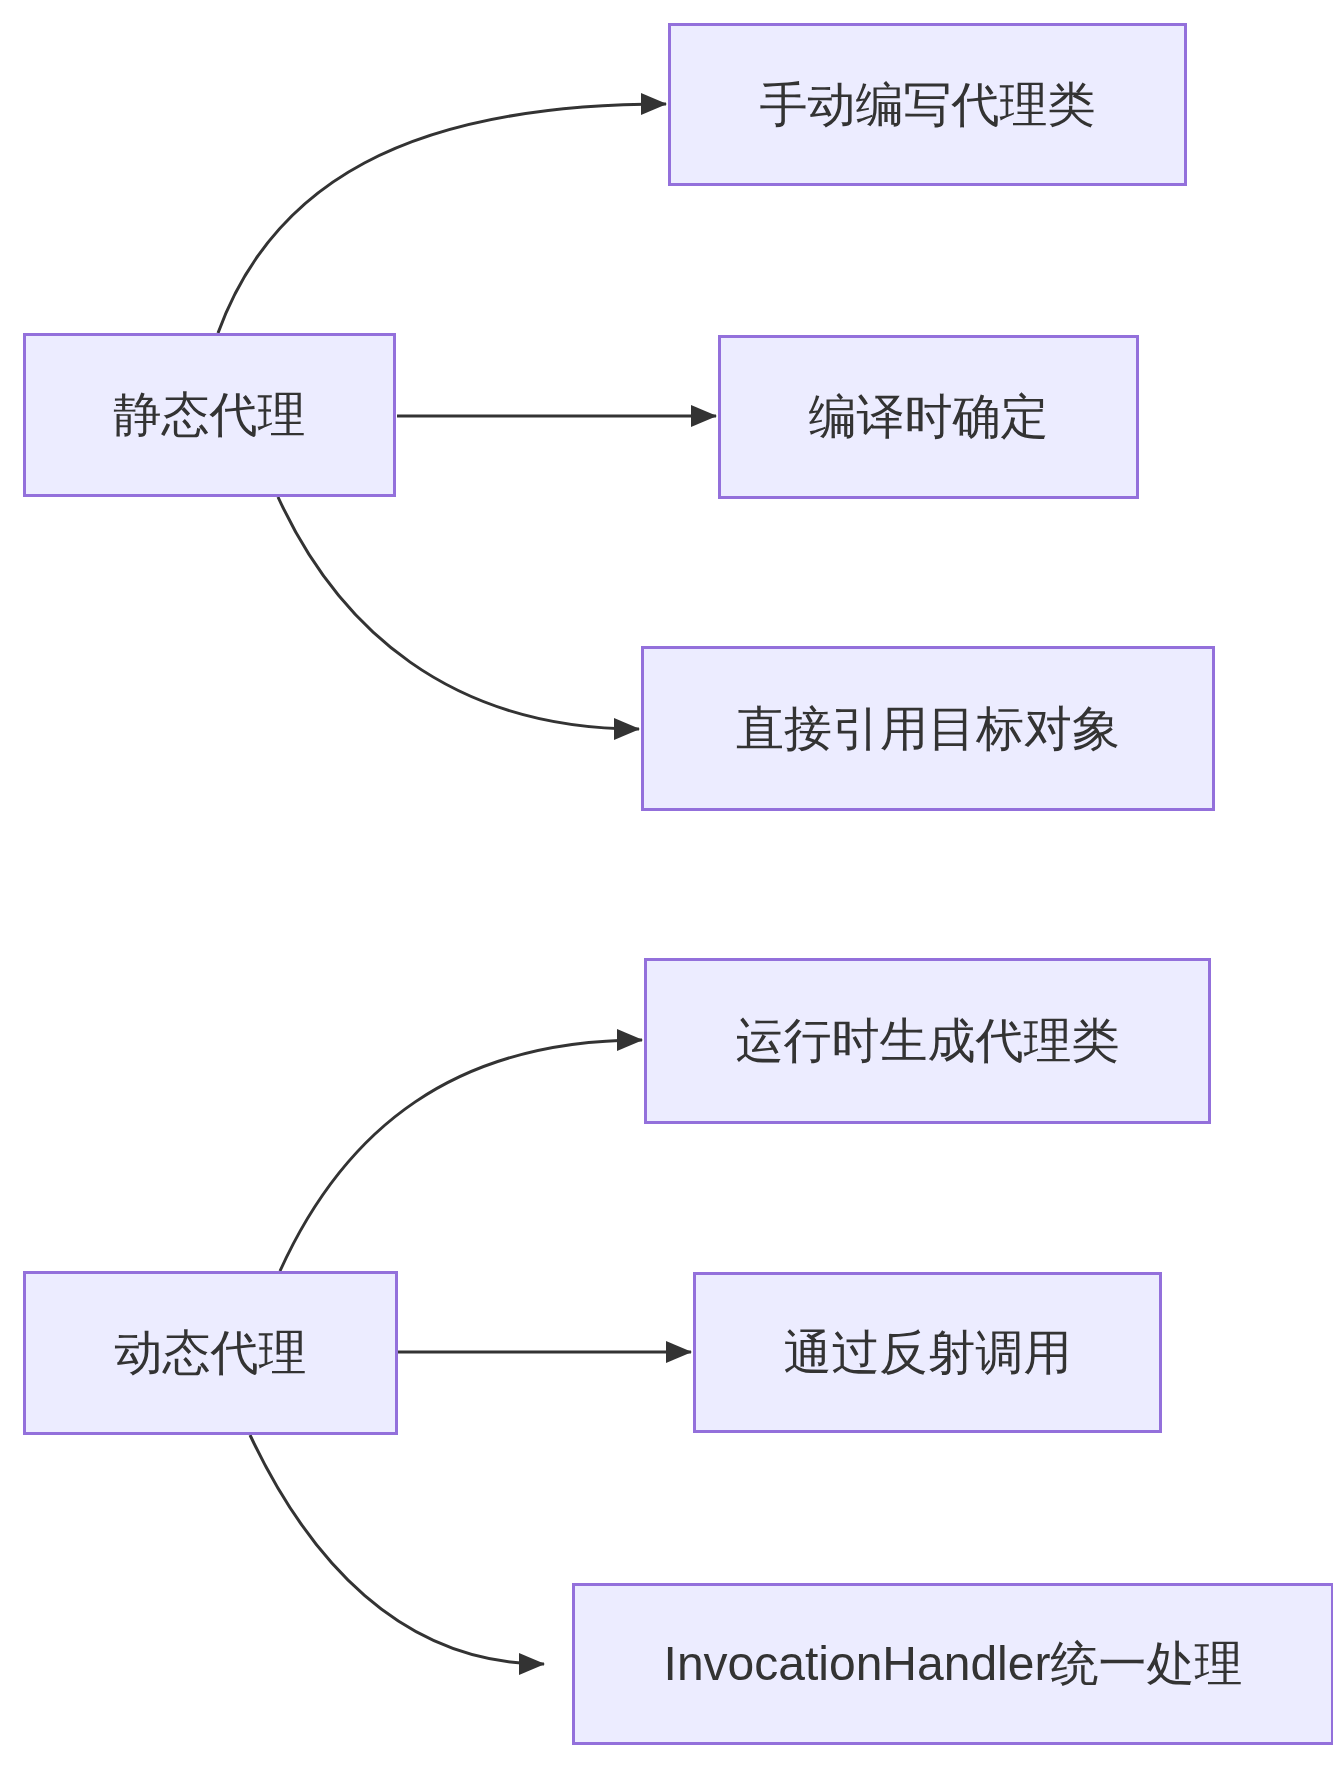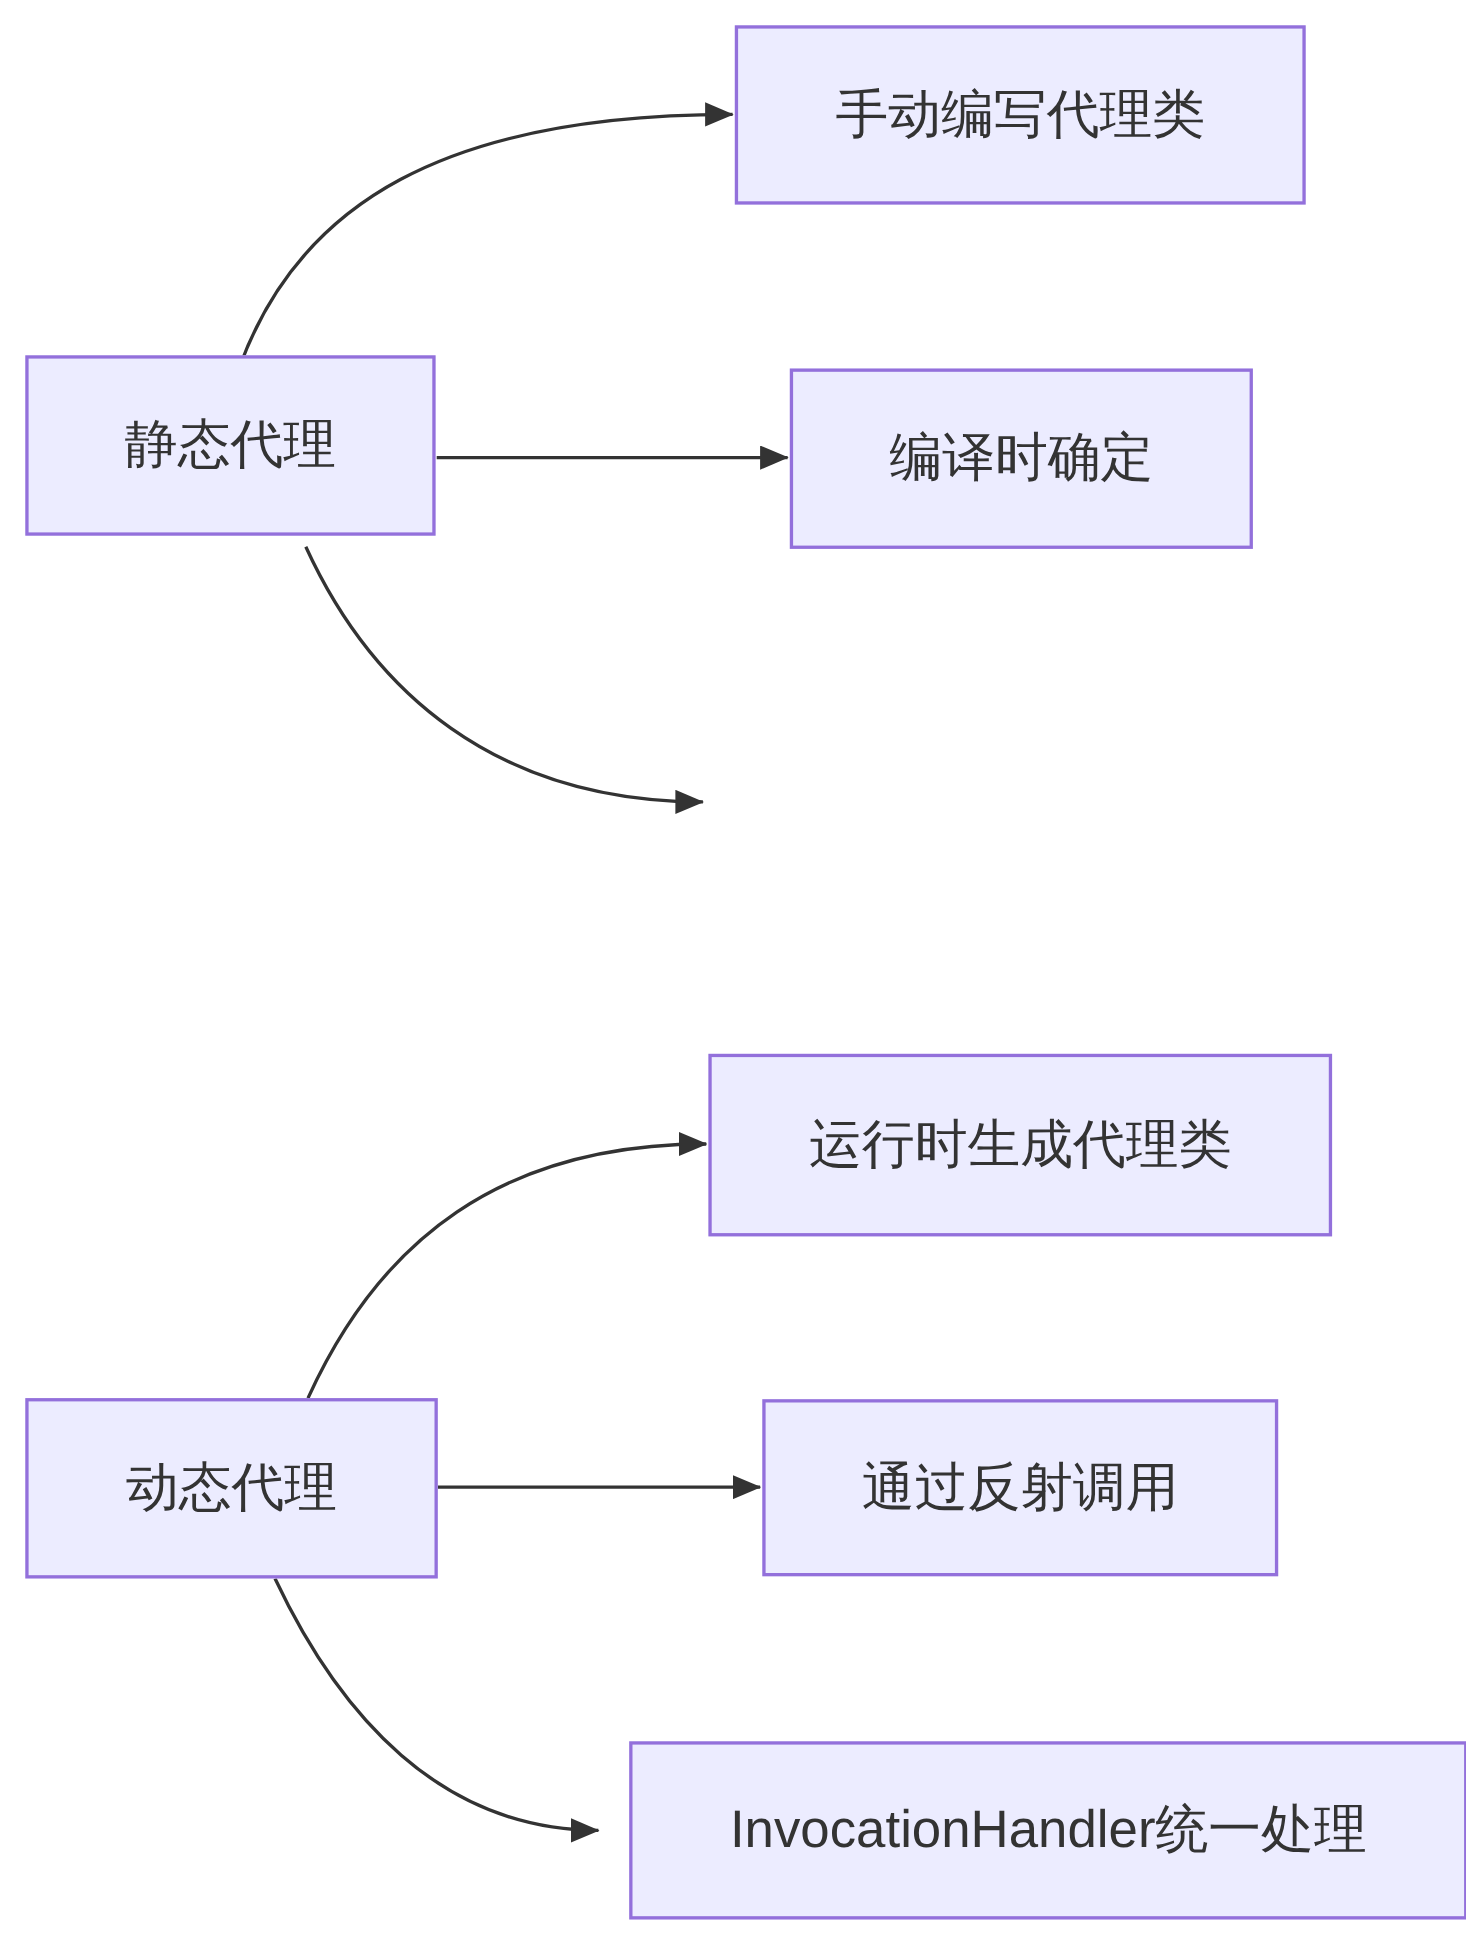--- a/index.html
+++ b/index.html
@@ -56,32 +56,35 @@
       </marker>
     </defs>
     <path class="edge" d="M 218 333 C 272 185, 405 104, 666 104" marker-end="url(#arrowhead)"></path>
     <path class="edge" d="M 397 416 L 716 416" marker-end="url(#arrowhead)"></path>
     <path class="edge" d="M 278 497 C 338 628, 450 729, 639 729" marker-end="url(#arrowhead)"></path>
     <path class="edge" d="M 280 1271 C 345 1128, 455 1040, 642 1040" marker-end="url(#arrowhead)"></path>
     <path class="edge" d="M 398 1352 L 691 1352" marker-end="url(#arrowhead)"></path>
     <path class="edge" d="M 250 1435 C 308 1558, 400 1664, 544 1664" marker-end="url(#arrowhead)"></path>
   </svg>
 
-  <div class="node" style="left:23px; top:323px; width:373px; height:164px;">
+  <div class="node" style="left:23px; top:333px; width:373px; height:164px;">
     <span class="node-label">静态代理</span>
   </div>
 
   <div class="node" style="left:718px; top:335px; width:421px; height:164px;">
     <span class="node-label">编译时确定</span>
   </div>
 
   <div class="node" style="left:668px; top:23px; width:519px; height:163px;">
     <span class="node-label">手动编写代理类</span>
   </div>
 
+  <div class="node" style="left:641px; top:646px; width:574px; height:165px;">
+    <span class="node-label">直接引用目标对象</span>
+  </div>
 
   <div class="node" style="left:23px; top:1271px; width:375px; height:164px;justify-content:center;">
     <span class="node-label">动态代理</span>
   </div>
 
   <div class="node" style="left:644px; top:958px; width:567px; height:166px;">
     <span class="node-label">运行时生成代理类</span>
   </div>
 
   <div class="node" style="left:693px; top:1272px; width:469px; height:161px;">

